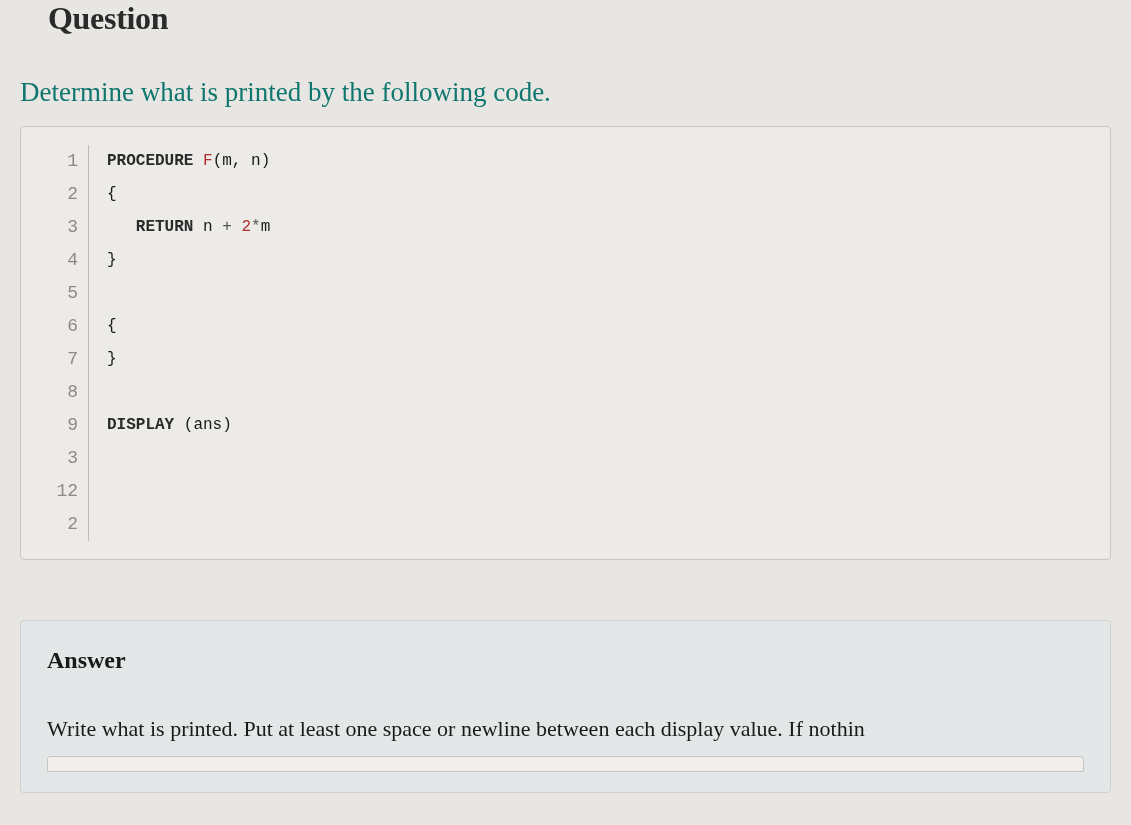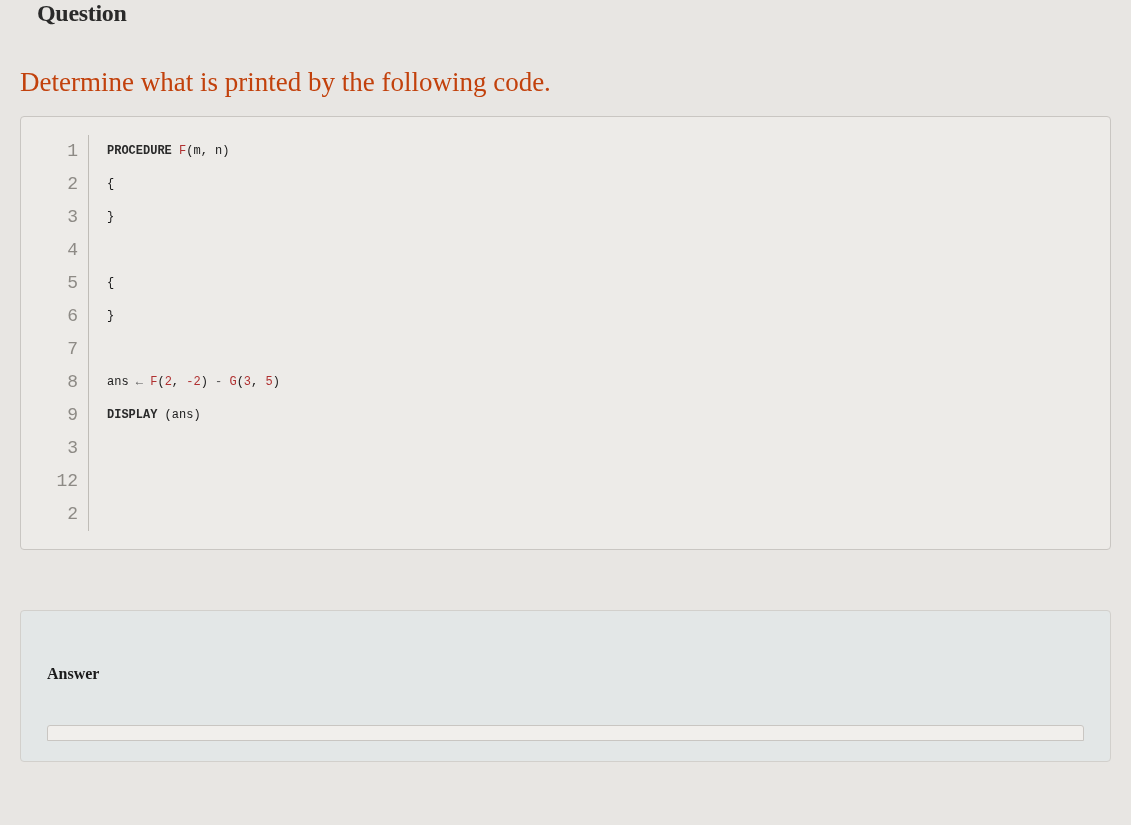--- a/index.html
+++ b/index.html
@@ -9,29 +9,29 @@
     font-family: Georgia, 'Times New Roman', serif;
     background: #e8e6e3;
     color: #1a1a1a;
     width: 1131px;
   }
   .page {
     padding: 0 20px 20px 20px;
   }
   .question-heading {
     font-weight: bold;
-    font-size: 24px;
+    font-size: 32px;
     color: #2a2a2a;
-    margin: 0 0 40px 17px;
+    margin: 0 0 40px 28px;
     letter-spacing: -0.3px;
   }
   .prompt {
     font-size: 27px;
     margin: 0 0 18px 0;
-    color: #c2410c;
+    color: #0f766e;
     font-weight: normal;
   }
   .code-block {
     border: 1px solid #c9c6c2;
     background: #edebe8;
     border-radius: 4px;
     padding: 18px 0 18px 0;
     margin: 0 0 60px 0;
     display: flex;
   }
@@ -45,43 +45,42 @@
   .gutter .ln {
     font-family: 'Courier New', Consolas, monospace;
     font-size: 18px;
     color: #8d8a85;
     line-height: 33px;
     height: 33px;
   }
   .code {
     padding-left: 18px;
     font-family: 'Courier New', Consolas, monospace;
-    font-size: 12px;
+    font-size: 16px;
     line-height: 33px;
   }
   .code-line {
     height: 33px;
     white-space: pre;
   }
   .kw { color: #2a2a2a; font-weight: bold; }
   .fn { color: #b03030; }
   .num { color: #b03030; }
   .op { color: #555; }
   .answer-section {
     background: #e3e7e7;
     border: 1px solid #d2d0cc;
     border-radius: 4px;
     padding: 26px 26px 20px 26px;
   }
   .answer-heading {
     font-weight: bold;
-    font-size: 16px;
+    font-size: 24px;
     margin-bottom: 42px;
     color: #1a1a1a;
-    margin-top: 28px;
   }
   .answer-instruction {
     font-size: 22px;
     margin-bottom: 14px;
     white-space: nowrap;
     overflow: hidden;
   }
   .answer-input-box {
     border: 1px solid #c9c6c2;
     background: #f1efec;
@@ -108,27 +107,28 @@
         <div class="ln">7</div>
         <div class="ln">8</div>
         <div class="ln">9</div>
         <div class="ln">3</div>
         <div class="ln">12</div>
         <div class="ln">2</div>
       </div>
     <div class="code" id="code-content">
         <div class="code-line"><span class="kw">PROCEDURE </span><span class="fn">F</span><span>(</span><span>m</span><span>, </span><span>n</span><span>)</span></div>
         <div class="code-line"><span>{</span></div>
+        <div class="code-line"><span>   </span><span class="kw">RETURN </span><span>n </span><span class="op">+</span><span> </span><span class="num">2</span><span class="op">*</span><span>m</span></div>
         <div class="code-line"><span>}</span></div>
         <div class="code-line"><span></span></div>
         <div class="code-line"><span>{</span></div>
         <div class="code-line"><span>}</span></div>
         <div class="code-line"><span></span></div>
-        <div class="code-line"><span>ans </span><span class="op">←</span><span> </span><span class="fn">F</span><span>(</span><span class="num">2</span><span>, </span><span class="num">-2</span><span>) </span><span class="op">-</span><span> </span><span class="fn">G</span><span>(</span><span class="num">3</span><span>, </span><span class="num">5</span><span>)</span></div>
         <div class="code-line"><span class="kw">DISPLAY </span><span>(ans)</span></div>
       </div>
   </div>
 
   <div class="answer-section">
     <div class="answer-heading">Answer</div>
+    <div class="answer-instruction">Write what is printed. Put at least one space or newline between each display value. If nothin</div>
     <div class="answer-input-box"></div>
   </div>
 </div>
 
 </body></html>

